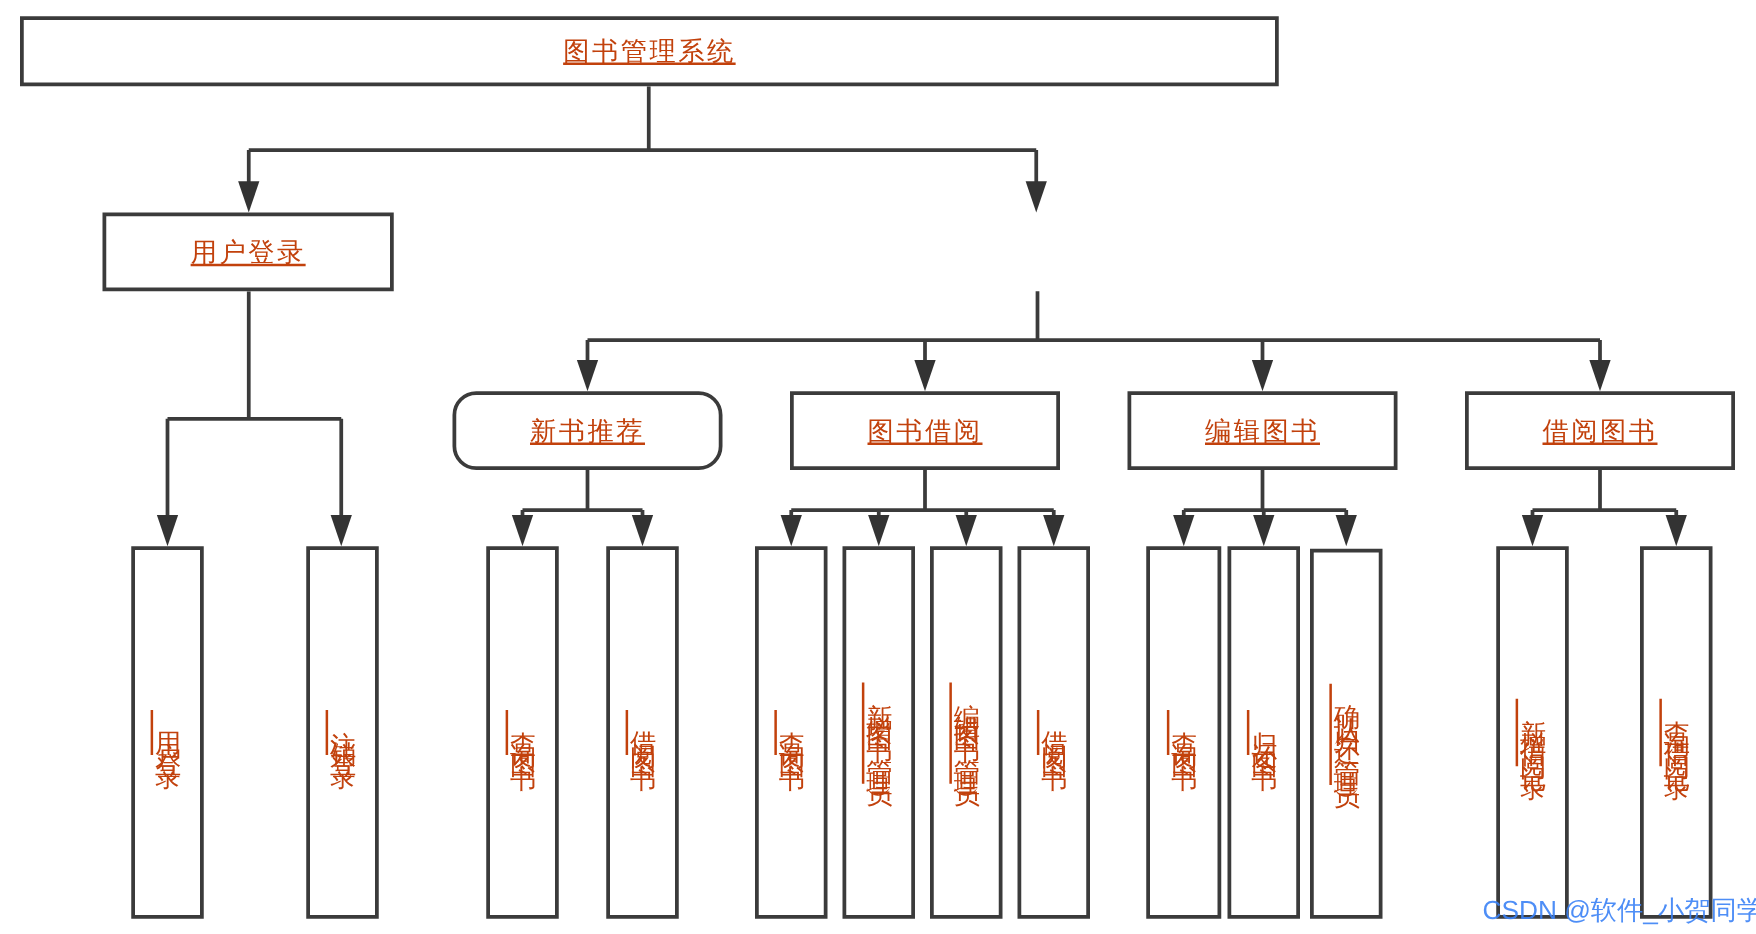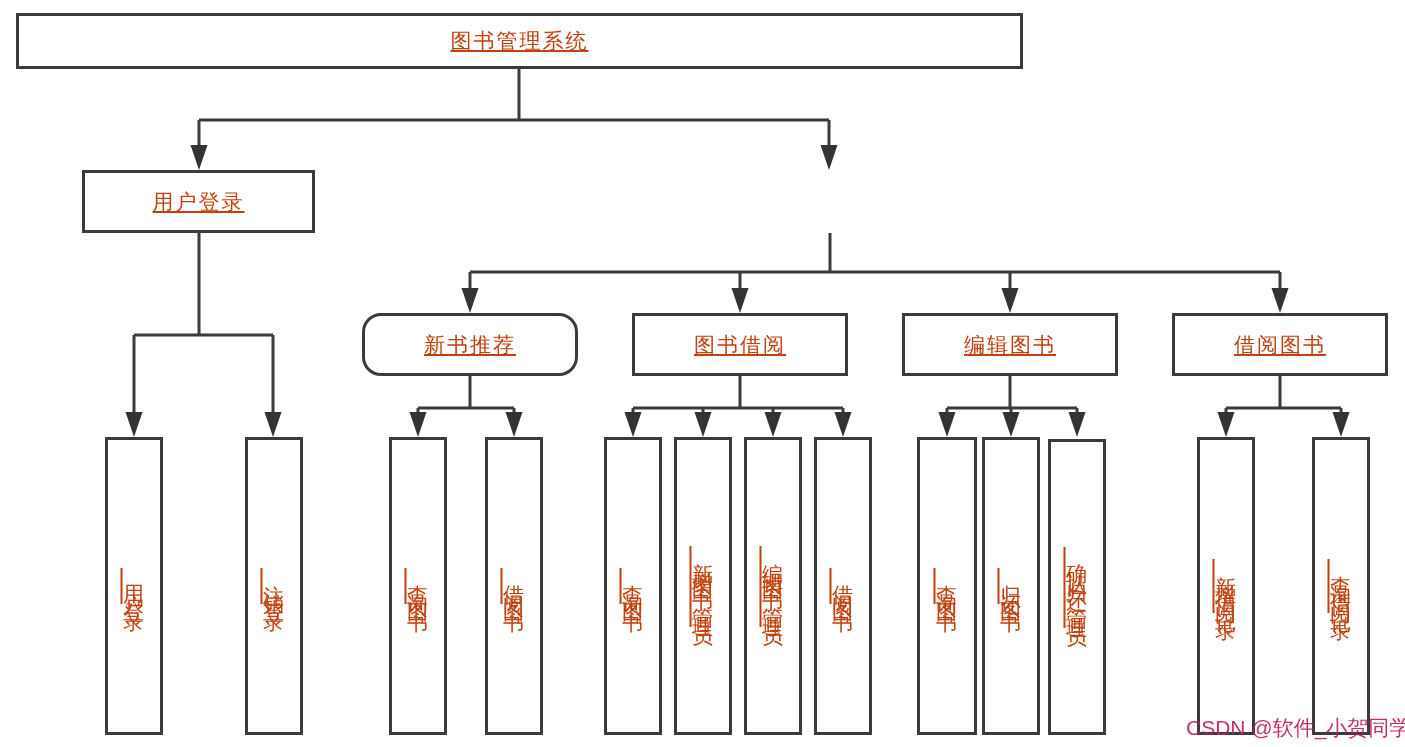--- a/index.html
+++ b/index.html
@@ -51,21 +51,21 @@
     writing-mode: vertical-lr;
     text-orientation: mixed;
     letter-spacing: 9px;
     line-height: 1;
   }
   .watermark {
     position: absolute;
     left: 1186px;
     top: 714px;
     width: 219px;
-    color: #be185d;
+    color: #3b82f6;
     font-size: 21px;
     white-space: nowrap;
     opacity: 0.9;
     z-index: 5;
   }
 </style>
 </head>
 <body>
 
 <div class="stage">

